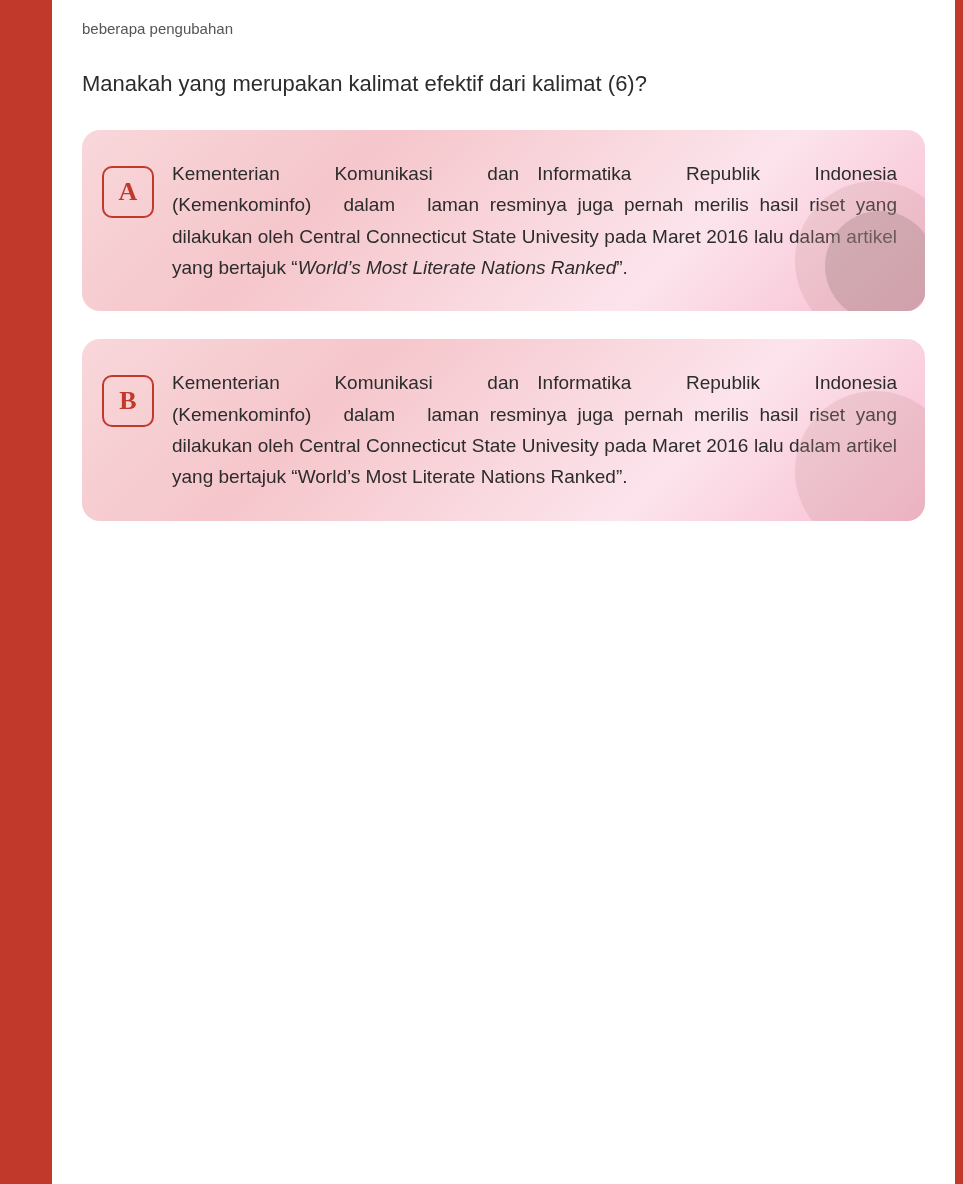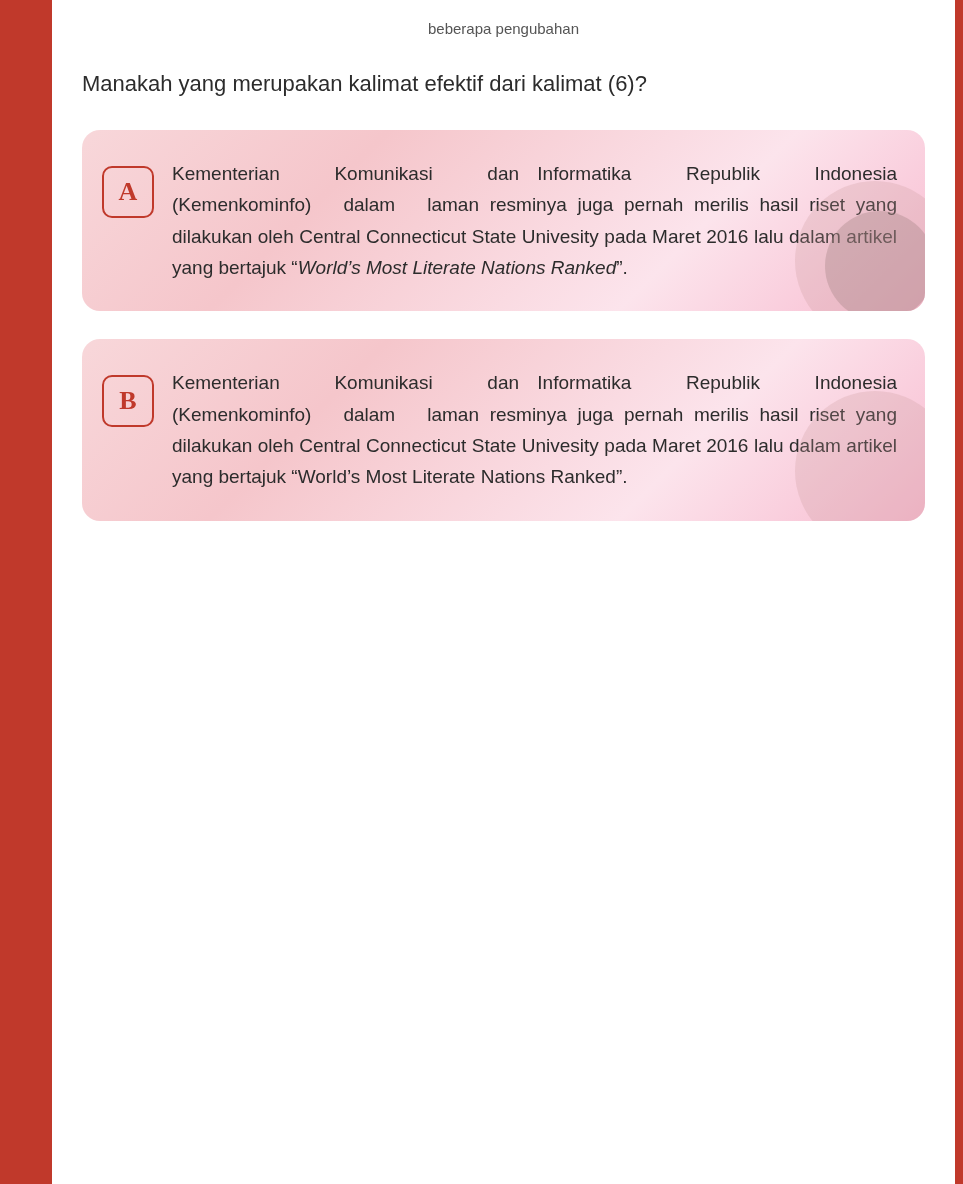--- a/index.html
+++ b/index.html
@@ -50,21 +50,21 @@
       left: 52px;
       right: 8px;
       top: 0;
       bottom: 0;
       background: #ffffff;
       padding: 20px 30px 40px 30px;
     }
 
     
     .top-right-text {
-      text-align: center;
+      text-align: left;
       font-size: 15px;
       color: #555555;
       margin-bottom: 30px;
       font-family: Arial, sans-serif;
     }
 
     
     .question-text {
       font-size: 22px;
       color: #2c2c2c;

